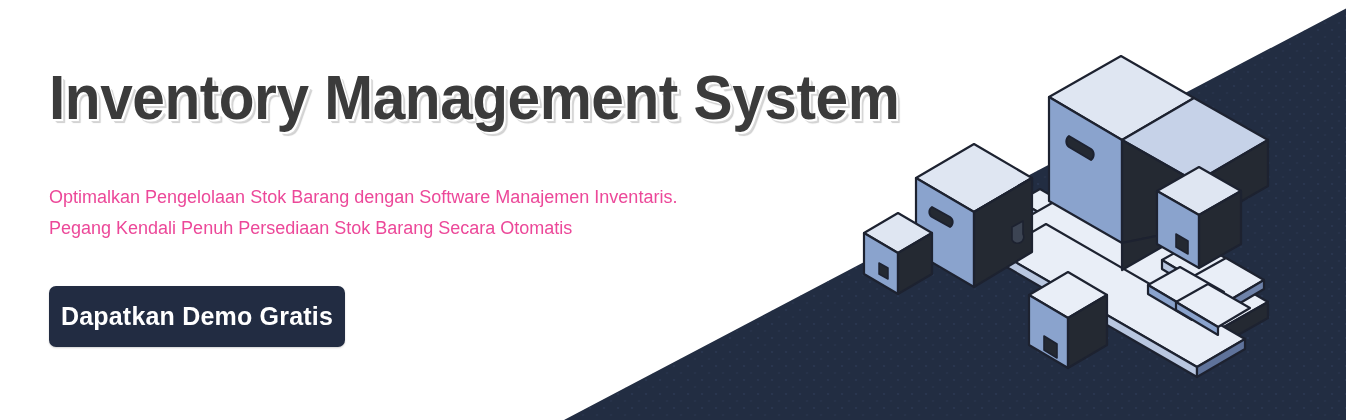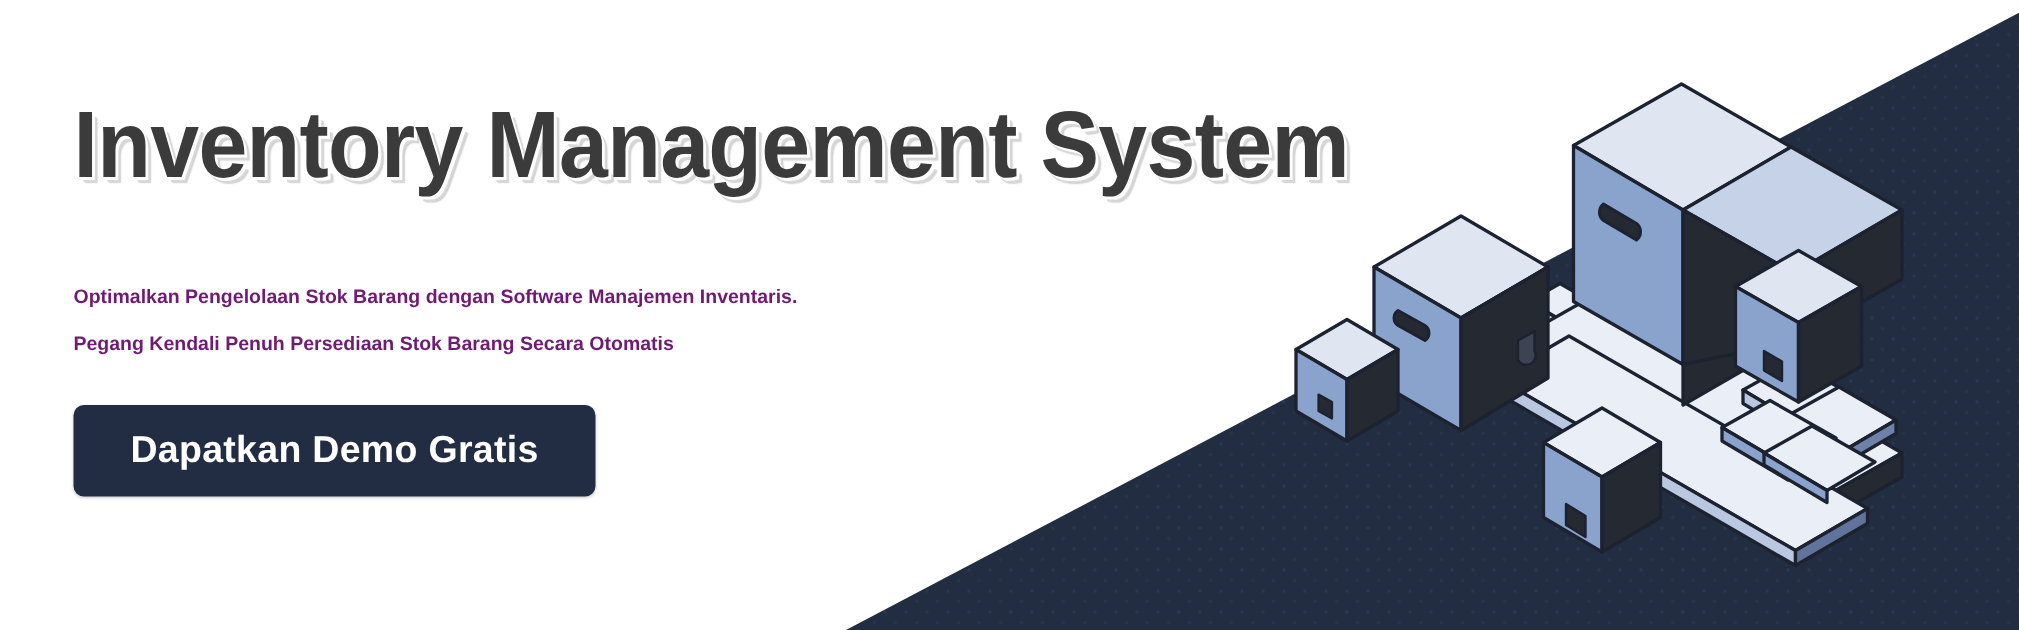--- a/index.html
+++ b/index.html
@@ -48,34 +48,34 @@
     text-shadow:
        2px 2px 0 #ffffff,
        3px 3px 0 #d8d8d8,
        4px 4px 1px #cfcfcf;
   }
   .hero-sub {
     position: absolute;
     left: 0;
     top: 182px;
     margin: 0;
-    font-size: 13px;
+    font-size: 18px;
     line-height: 31px;
-    color: #701a75;
-    font-weight: 700;
+    color: #ec4899;
+    font-weight: 400;
     white-space: pre-line;
   }
   .hero-cta {
     position: absolute;
     left: 0;
-    top: 270px;
+    top: 286px;
     display: inline-flex;
     align-items: center;
     justify-content: center;
-    width: 348px;
+    width: 296px;
     height: 61px;
     background: #222c42;
     color: #ffffff;
     border: none;
     border-radius: 7px;
     font-family: "Liberation Sans Narrow", "Liberation Sans", sans-serif;
     font-weight: bold;
     font-size: 25px;
     letter-spacing: 0.2px;
     cursor: pointer;

